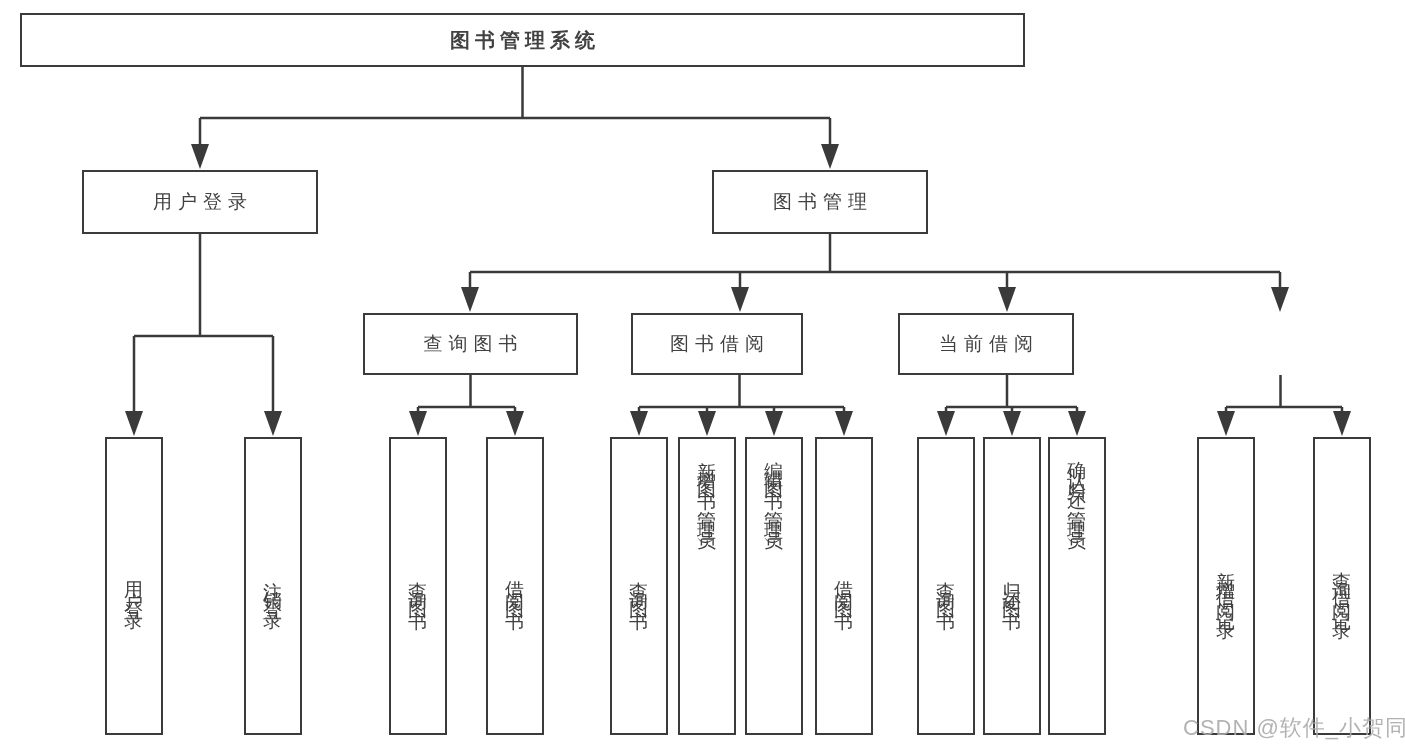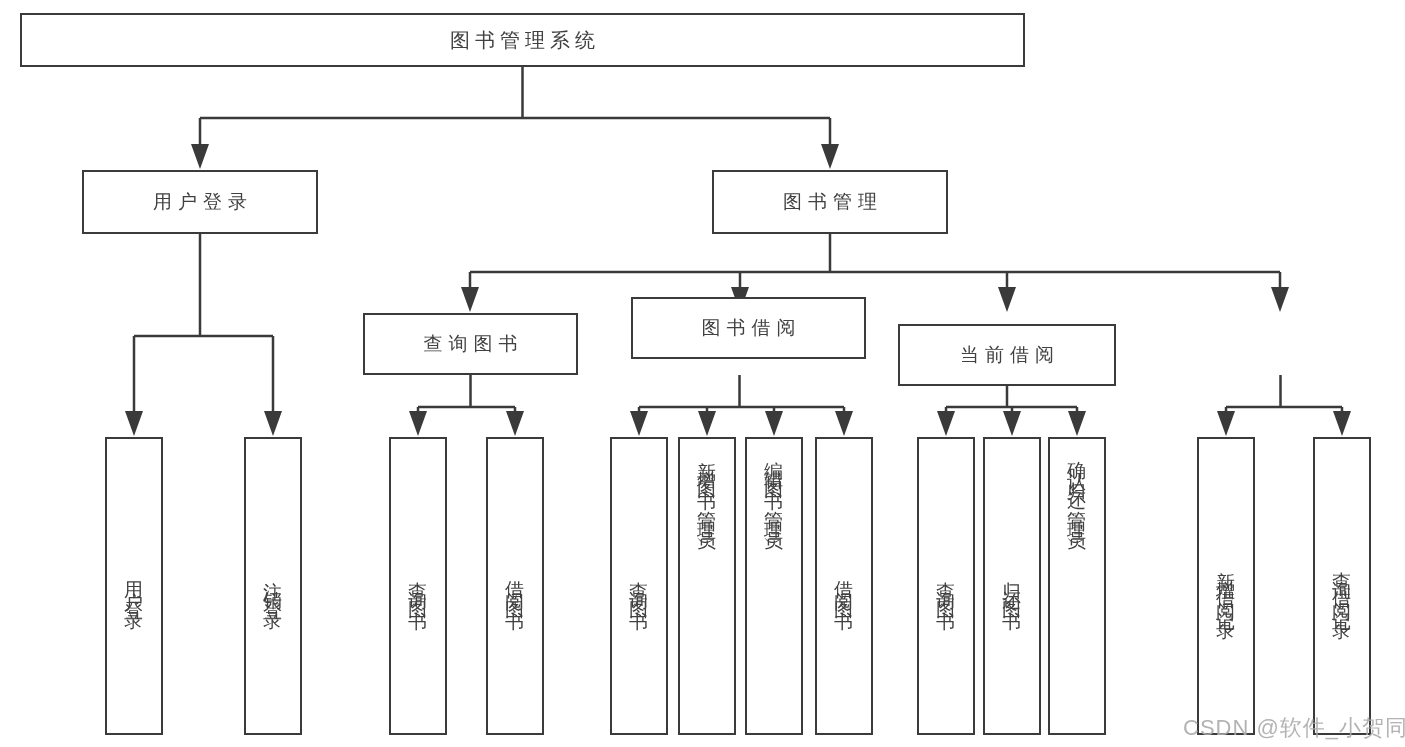--- a/index.html
+++ b/index.html
@@ -40,20 +40,21 @@
   .box.hbox span {
     font-size: 19px;
     letter-spacing: 6px;
     text-indent: 6px;
     white-space: nowrap;
   }
   .box.root span {
     font-size: 20px;
     letter-spacing: 5px;
     text-indent: 5px;
+    font-weight: bold;
   }
   .box.vbox span {
     writing-mode: vertical-rl;
     text-orientation: mixed;
     font-size: 19px;
     letter-spacing: 10px;
     line-height: 1;
   }
   .box.vbox.top { align-items: flex-start; }
   .box.vbox.top span { padding-top: 7px; }
@@ -130,31 +131,31 @@
       M1333 411 L1351 411 L1342 436 Z"></path>
   </svg>
 
   <div class="box root" style="left:20px;top:13px;width:1005px;height:54px">
     <span>图书管理系统</span>
   </div>
 
   <div class="box hbox" style="left:82px;top:170px;width:236px;height:64px">
     <span>用户登录</span>
   </div>
-  <div class="box hbox" style="left:712px;top:170px;width:236px;height:64px">
+  <div class="box hbox" style="left:712px;top:170px;width:216px;height:64px">
     <span>图书管理</span>
   </div>
 
   <div class="box hbox" style="left:363px;top:313px;width:215px;height:62px">
     <span>查询图书</span>
   </div>
-  <div class="box hbox" style="left:631px;top:297px;width:235px;height:62px">
+  <div class="box hbox" style="left:631px;top:313px;width:172px;height:62px">
     <span>图书借阅</span>
   </div>
-  <div class="box hbox" style="left:898px;top:324px;width:218px;height:62px">
+  <div class="box hbox" style="left:898px;top:313px;width:176px;height:62px">
     <span>当前借阅</span>
   </div>
 
   <div class="box vbox" style="left:105px;top:437px;width:58px;height:298px">
     <span>用户登录</span>
   </div>
   <div class="box vbox" style="left:244px;top:437px;width:58px;height:298px">
     <span>注销登录</span>
   </div>
 

